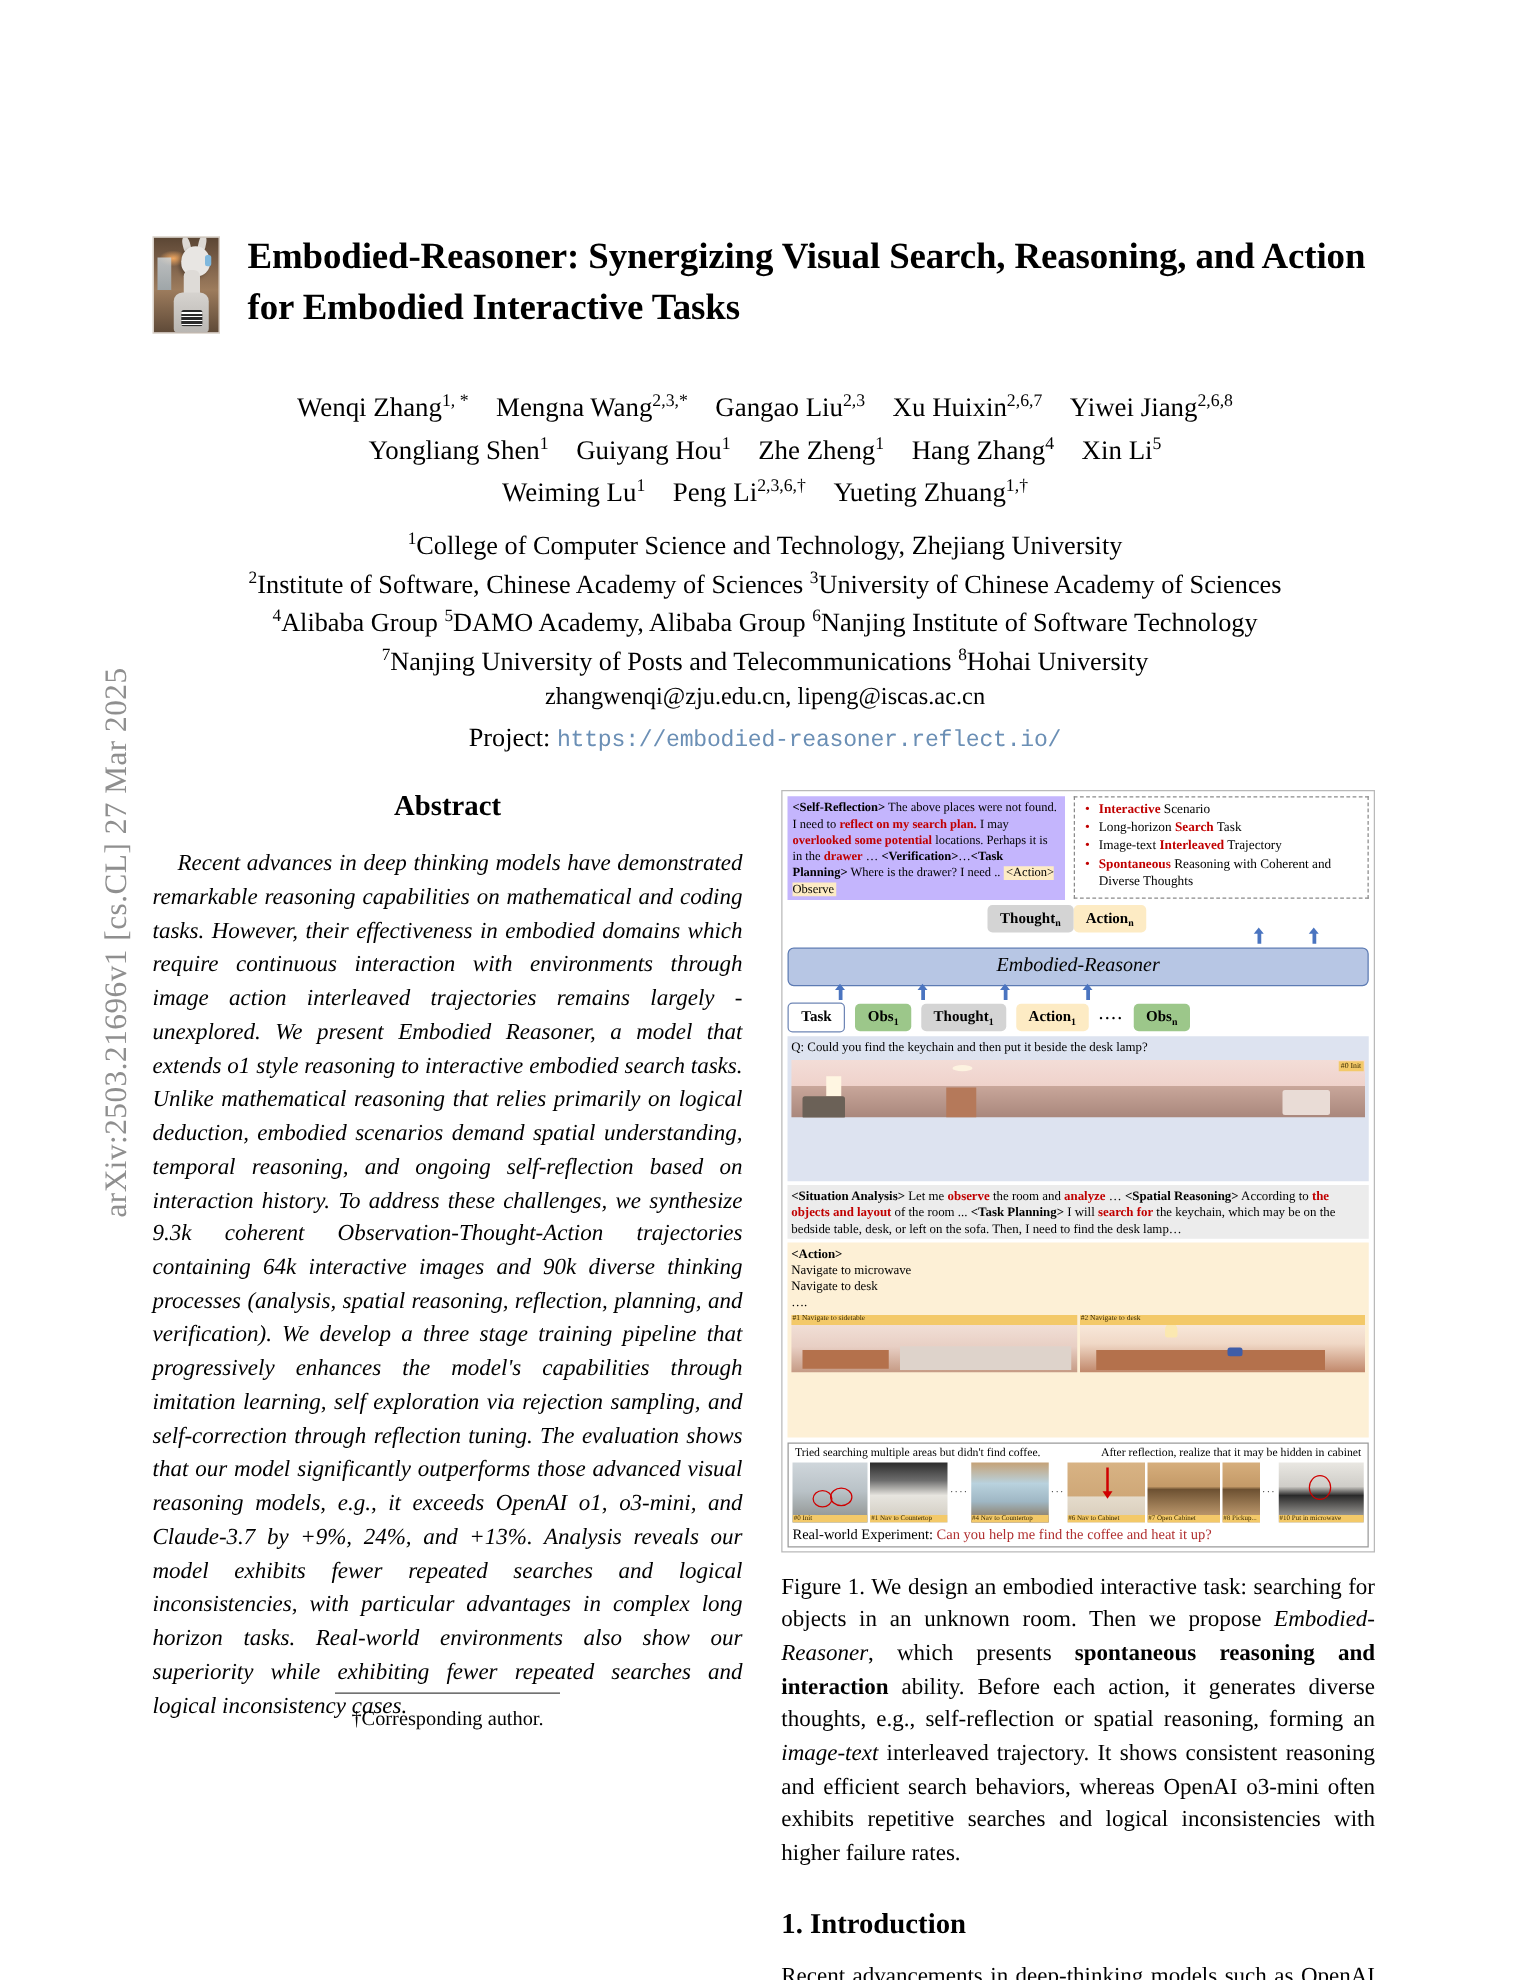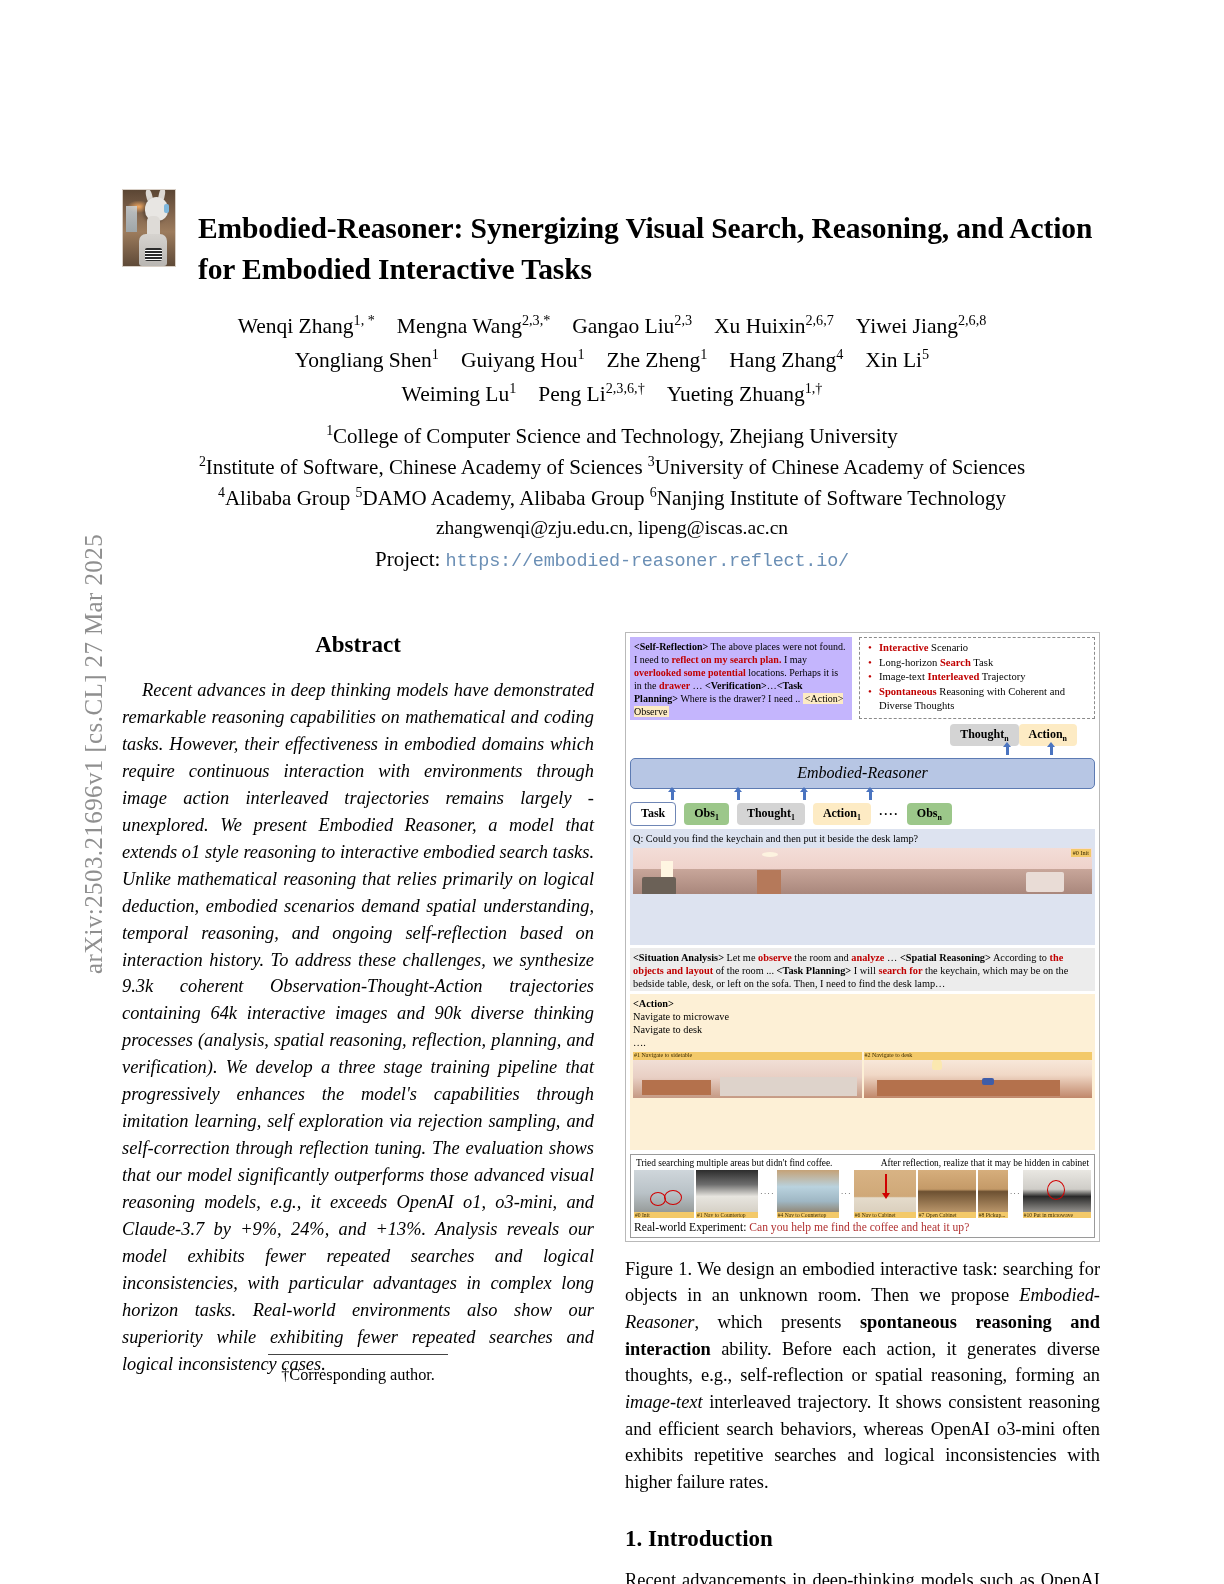--- a/index.html
+++ b/index.html
@@ -91,21 +91,20 @@
     position: absolute; left: 41px; top: 14px; width: 5px; height: 9px;
     background: #7fb8dd; border-radius: 2px;
   }
 
   .title-text {
     margin-left: 22px;
     font-size: 29.5px;
     font-weight: bold;
     line-height: 1.40;
     letter-spacing: -0.1px;
-    margin-top: 23px;
   }
 
   
   .authors {
     position: absolute;
     left: 0; top: 310px;
     width: 980px;
     text-align: center;
     font-size: 21.5px;
     line-height: 1.58;
@@ -207,21 +206,21 @@
     box-sizing: border-box;
   }
   .bullets ul { margin: 0; padding-left: 13px; list-style: none; }
   .bullets li { position: relative; }
   .bullets li:before {
     content: "•"; position: absolute; left: -11px; top: -1px;
     color: #c00000; font-size: 11px;
   }
 
   .ta-row {
-    display: flex; justify-content: flex-end; gap: 0;
+    display: flex; justify-content: center; gap: 0;
     margin-top: 4px; padding-right: 18px;
   }
   .pill {
     font-size: 12px; font-weight: bold; padding: 3px 10px 4px 10px;
     border-radius: 4px; white-space: nowrap;
   }
   .pill.grey { background: #d4d4d4; }
   .pill.cream { background: #fdebc4; }
   .pill.green { background: #9cc78a; }
   .pill.white { background: #fff; border: 1px solid #6f86b5; }
@@ -396,20 +395,21 @@
     </span>
     <span class="ln">
       <span class="nm"><span>Weiming Lu</span><sup>1</sup></span><span class="nm"><span>Peng Li</span><sup>2,3,6,†</sup></span><span class="nm"><span>Yueting Zhuang</span><sup>1,†</sup></span>
     </span>
   </div>
 
   <div class="affil">
     <span class="ln"><sup>1</sup><span>College of Computer Science and Technology, Zhejiang University</span></span>
     <span class="ln"><sup>2</sup><span>Institute of Software, Chinese Academy of Sciences </span><sup>3</sup><span>University of Chinese Academy of Sciences</span></span>
     <span class="ln"><sup>4</sup><span>Alibaba Group </span><sup>5</sup><span>DAMO Academy, Alibaba Group </span><sup>6</sup><span>Nanjing Institute of Software Technology</span></span>
+    <span class="ln"><sup>7</sup><span>Nanjing University of Posts and Telecommunications </span><sup>8</sup><span>Hohai University</span></span>
     <span class="ln email">zhangwenqi@zju.edu.cn, lipeng@iscas.ac.cn</span>
     <span class="ln proj-line">
       <span>Project:</span>
       <span class="proj-url">https://embodied-reasoner.reflect.io/</span>
     </span>
   </div>
 
   <div class="col-left">
     <div class="abstract-head">Abstract</div>
     <div class="abstract-body">Recent advances in deep thinking models have demonstrated remarkable reasoning capabilities on mathematical and coding tasks. However, their effectiveness in embodied domains which require continuous interaction with environments through image action interleaved trajectories remains largely -unexplored. We present Embodied Reasoner, a model that extends o1 style reasoning to interactive embodied search tasks. Unlike mathematical reasoning that relies primarily on logical deduction, embodied scenarios demand spatial understanding, temporal reasoning, and ongoing self-reflection based on interaction history. To address these challenges, we synthesize 9.3k coherent Observation-Thought-Action trajectories containing 64k interactive images and 90k diverse thinking processes (analysis, spatial reasoning, reflection, planning, and verification). We develop a three stage training pipeline that progressively enhances the model's capabilities through imitation learning, self exploration via rejection sampling, and self-correction through reflection tuning. The evaluation shows that our model significantly outperforms those advanced visual reasoning models, e.g., it exceeds OpenAI o1, o3-mini, and Claude-3.7 by +9%, 24%, and +13%. Analysis reveals our model exhibits fewer repeated searches and logical inconsistencies, with particular advantages in complex long horizon tasks. Real-world environments also show our superiority while exhibiting fewer repeated searches and logical inconsistency cases.</div>

